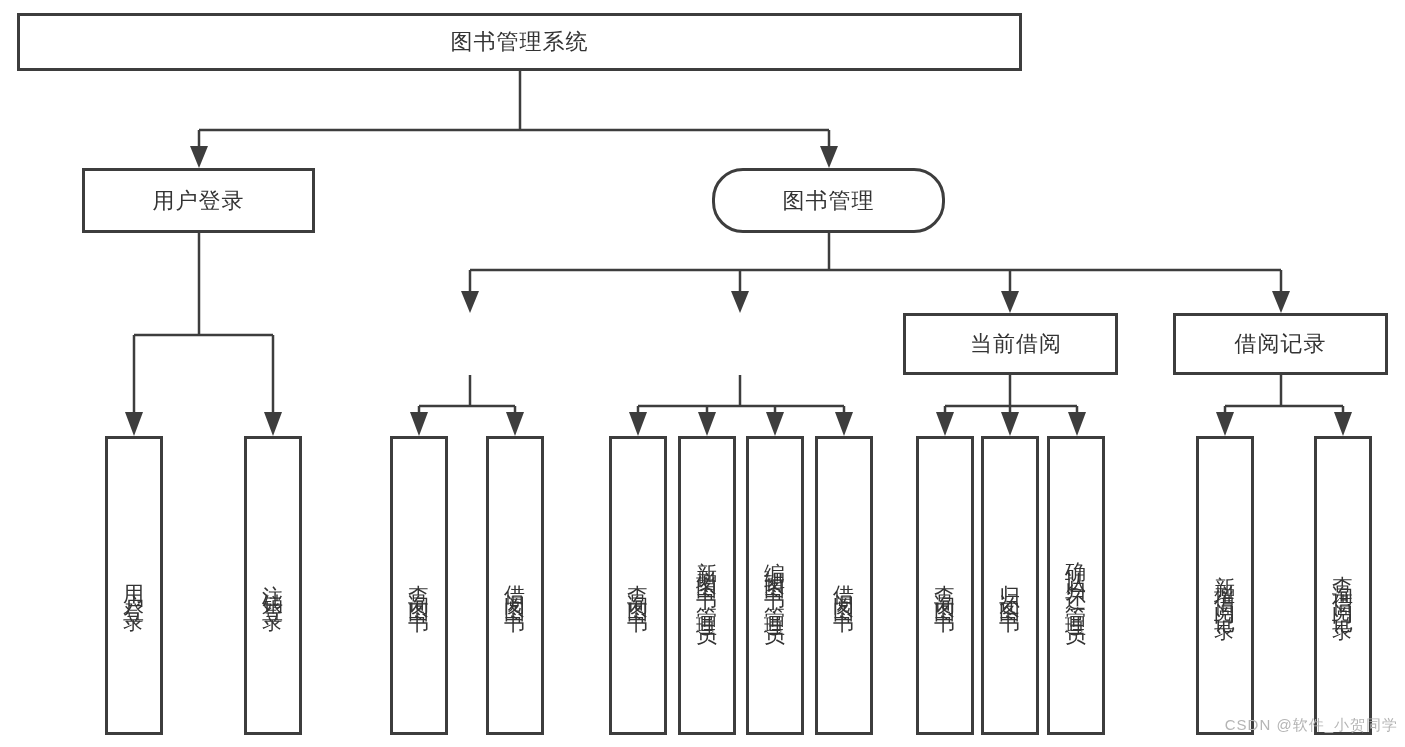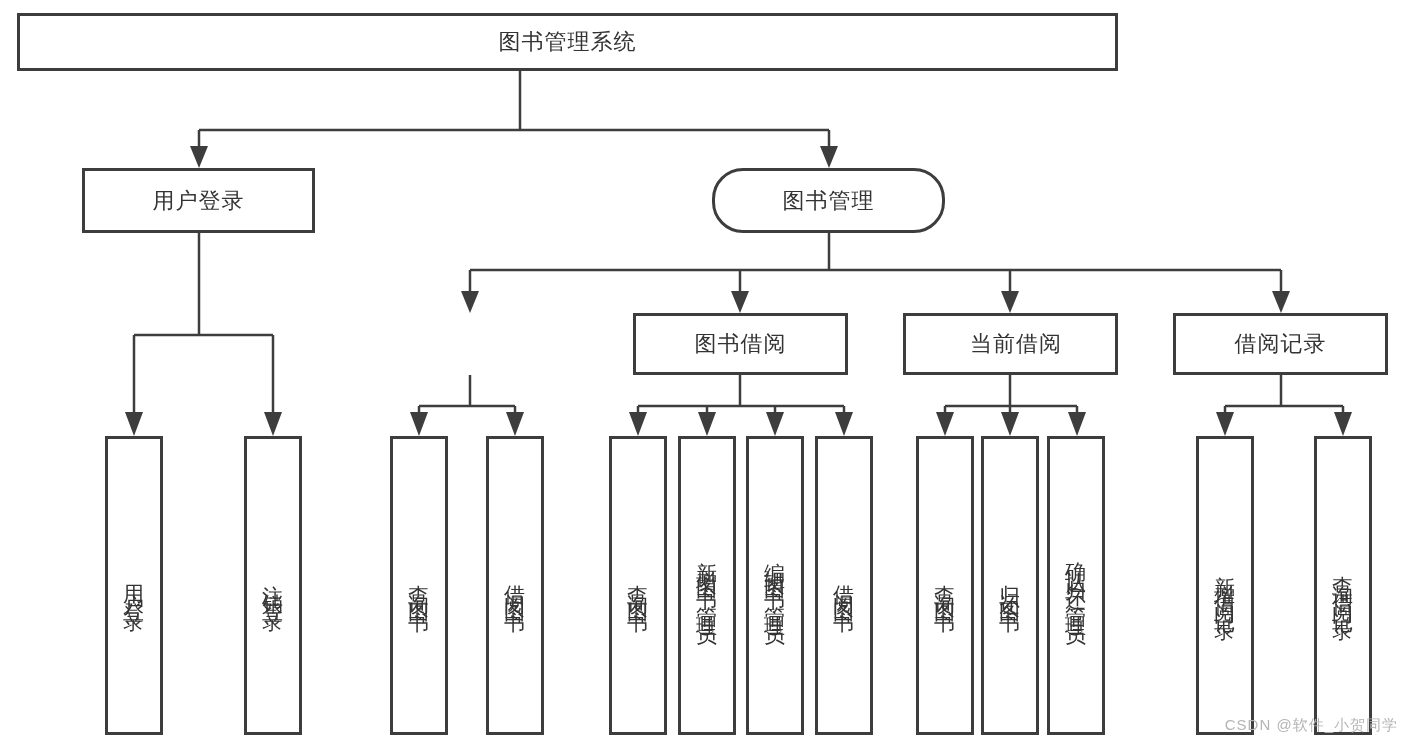--- a/index.html
+++ b/index.html
@@ -31,21 +31,21 @@
   .hbox{white-space:nowrap;}
   .vbox{width:58px;top:436px;height:299px;font-size:21px;}
   .vtext{
     writing-mode:vertical-rl;
     text-orientation:mixed;
     line-height:1;
     letter-spacing:9px;
     white-space:nowrap;
   }
   
-  .n-root{left:17px;top:13px;width:1101px;height:58px;}
+  .n-root{left:17px;top:13px;width:1005px;height:58px;}
   .n-user{left:82px;top:168px;width:233px;height:65px;}
   .n-mgmt{left:712px;top:168px;width:233px;height:65px;border-radius:31px;}
   .lvl3{top:313px;width:215px;height:62px;}
   .n-rec{left:363px;}
   .n-bor{left:633px;}
   .n-cur{left:903px;padding-left:11px;}
   .n-his{left:1173px;}
   .c-user1{left:105px;}
   .c-user2{left:244px;}
   .c-rec1{left:390px;}
@@ -142,23 +142,20 @@
     <span>图书管理系统</span>
   </div>
 
   <div class="node hbox n-user">
     <span>用户登录</span>
   </div>
   <div class="node hbox n-mgmt">
     <span>图书管理</span>
   </div>
 
-  <div class="node hbox lvl3 n-bor">
-    <span>图书借阅</span>
-  </div>
   <div class="node hbox lvl3 n-cur">
     <span>当前借阅</span>
   </div>
   <div class="node hbox lvl3 n-his">
     <span>借阅记录</span>
   </div>
 
   <div class="node vbox c-user1">
     <span class="vtext">用户登录</span>
   </div>

